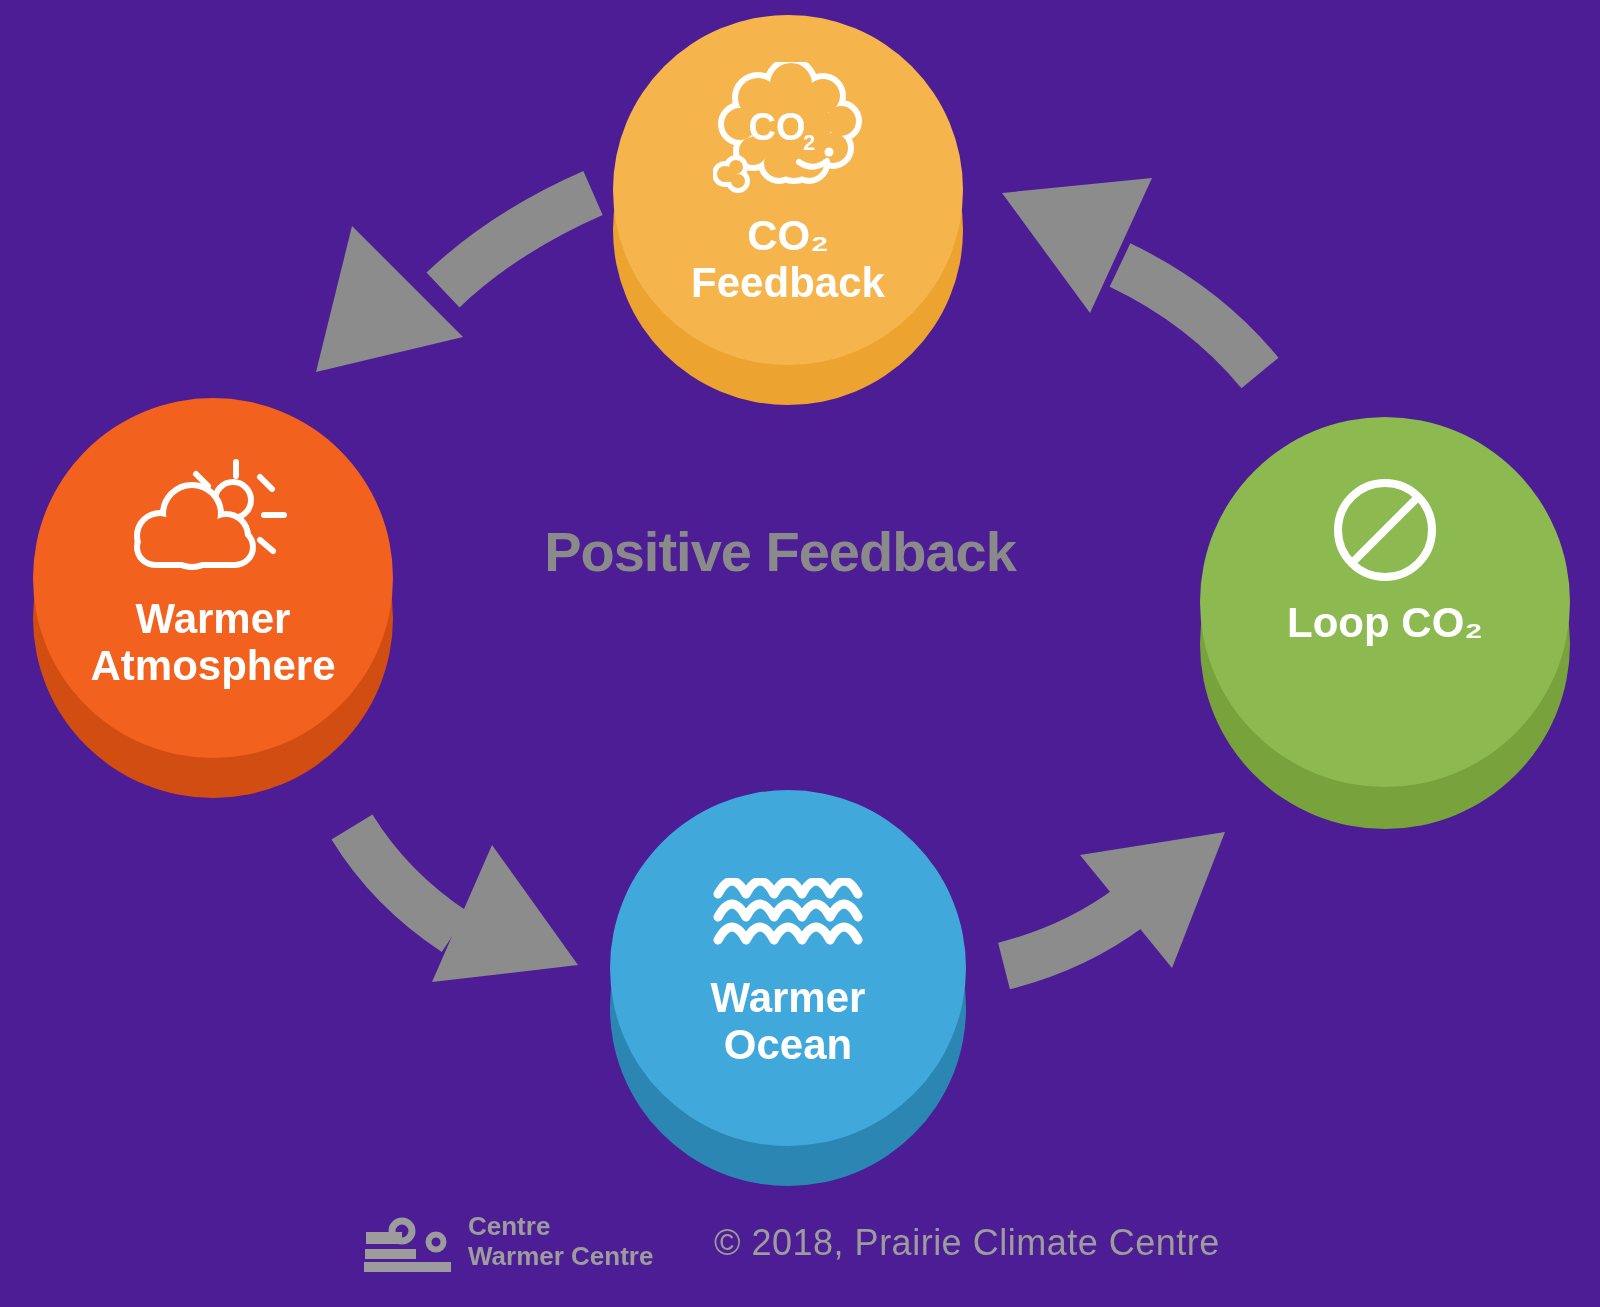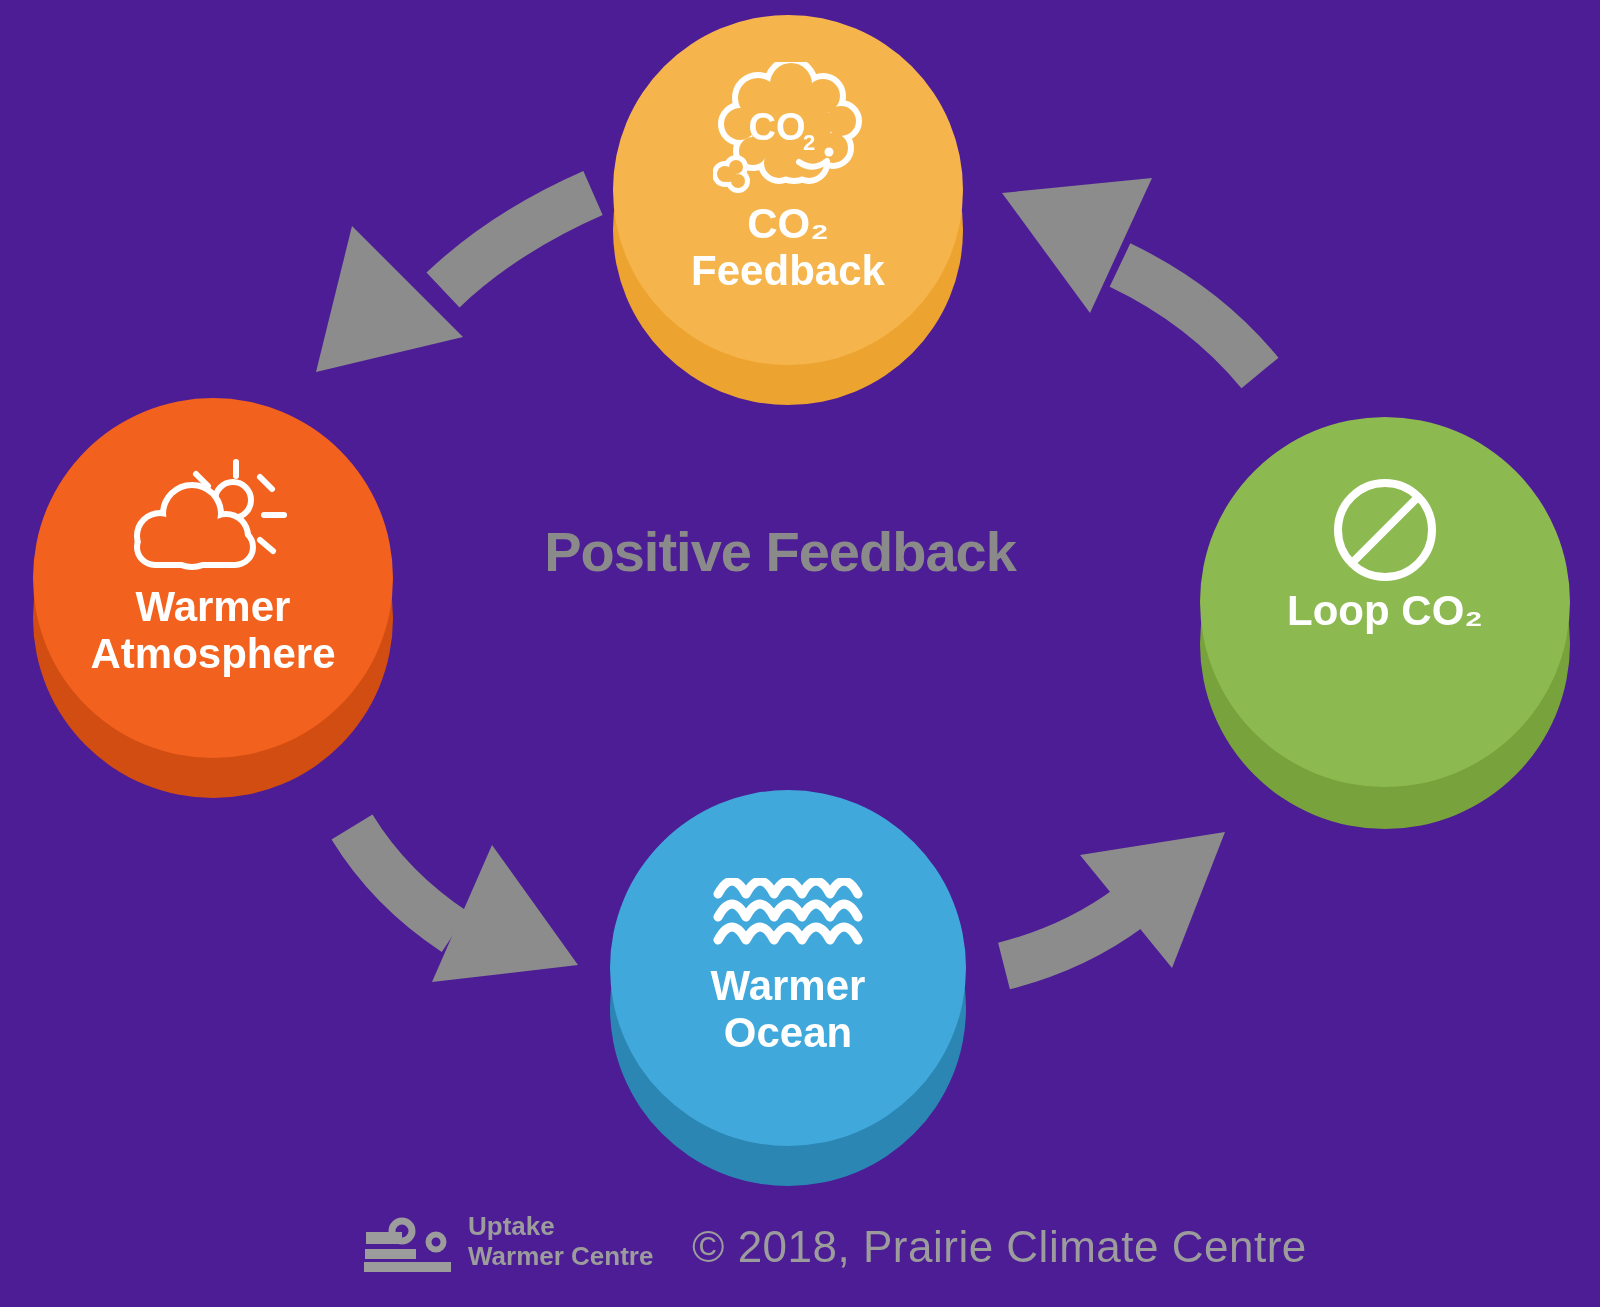--- a/index.html
+++ b/index.html
@@ -11,21 +11,21 @@
   #arrows{position:absolute;left:0;top:0;z-index:1;}
   .arrow-band{fill:none;stroke:var(--arrow-gray);stroke-width:48;}
   .arrow-head{fill:var(--arrow-gray);stroke:none;}
   
   .node{position:absolute;z-index:2;}
   .disc-dark{position:absolute;left:0;border-radius:50%;background:var(--dark);}
   .disc-light{position:absolute;left:0;top:0;border-radius:50%;background:var(--light);}
   .node-icon{position:absolute;left:50%;}
   .node-label{
     position:absolute;left:0;width:100%;text-align:center;color:#fff;
-    font-weight:bold;font-size:42px;line-height:47px;letter-spacing:0;
+    font-weight:bold;font-size:42px;line-height:47px;letter-spacing:0;margin-top:12px;
   }
   .node--yellow{--light:var(--node-yellow);--dark:var(--node-yellow-dark);}
   .node--orange{--light:var(--node-orange);--dark:var(--node-orange-dark);}
   .node--blue  {--light:var(--node-blue);  --dark:var(--node-blue-dark);}
   .node--green {--light:var(--node-green); --dark:var(--node-green-dark);}
   
   .ic-stroke{fill:none;stroke:#fff;stroke-linecap:round;stroke-linejoin:round;}
   .ic-sil{fill:#fff;stroke:#fff;stroke-width:12;stroke-linejoin:round;}
   .ic-sil-thin{fill:#fff;stroke:#fff;stroke-width:10;stroke-linejoin:round;}
   .ic-in{fill:var(--light);stroke:none;}
@@ -39,22 +39,22 @@
   
   #footer-logo{position:absolute;left:360px;top:1213px;z-index:3;}
   .logo-shape{fill:var(--footer-gray);}
   .logo-ring{fill:none;stroke:var(--footer-gray);}
   #footer-name{
     position:absolute;left:468px;top:1211px;z-index:3;color:var(--footer-gray);
     font-size:26px;font-weight:600;line-height:30px;
   }
   #footer-name span{display:block;}
   #copyright{
-    position:absolute;left:692px;top:1222px;z-index:3;color:var(--footer-gray);
-    font-size:44px;letter-spacing:0.5px;
+    position:absolute;left:714px;top:1222px;z-index:3;color:var(--footer-gray);
+    font-size:36px;letter-spacing:0.5px;
   }
 </style>
 </head>
 <body>
 
 <div id="canvas">
 
   <svg id="arrows" width="1600" height="1307" viewBox="0 0 1600 1307">
     <g>
       <path class="arrow-band" d="M 593 193 Q 504 232 443 290"></path>
@@ -183,18 +183,18 @@
   </div>
 
   <svg id="footer-logo" width="95" height="64" viewBox="0 0 95 64">
     <circle class="logo-ring" cx="42" cy="18" r="10" stroke-width="7"></circle>
     <rect class="logo-shape" x="6" y="19" width="36" height="12"></rect>
     <circle class="logo-ring" cx="76" cy="29" r="7.5" stroke-width="6"></circle>
     <rect class="logo-shape" x="5" y="36" width="51" height="10"></rect>
     <rect class="logo-shape" x="4" y="49" width="87" height="10"></rect>
   </svg>
   <div id="footer-name">
-    <span>Uptake</span>
+    <span>Centre</span>
     <span>Warmer Centre</span>
   </div>
   <div id="copyright">© 2018, Prairie Climate Centre</div>
 
 </div>
 
 </body></html>

